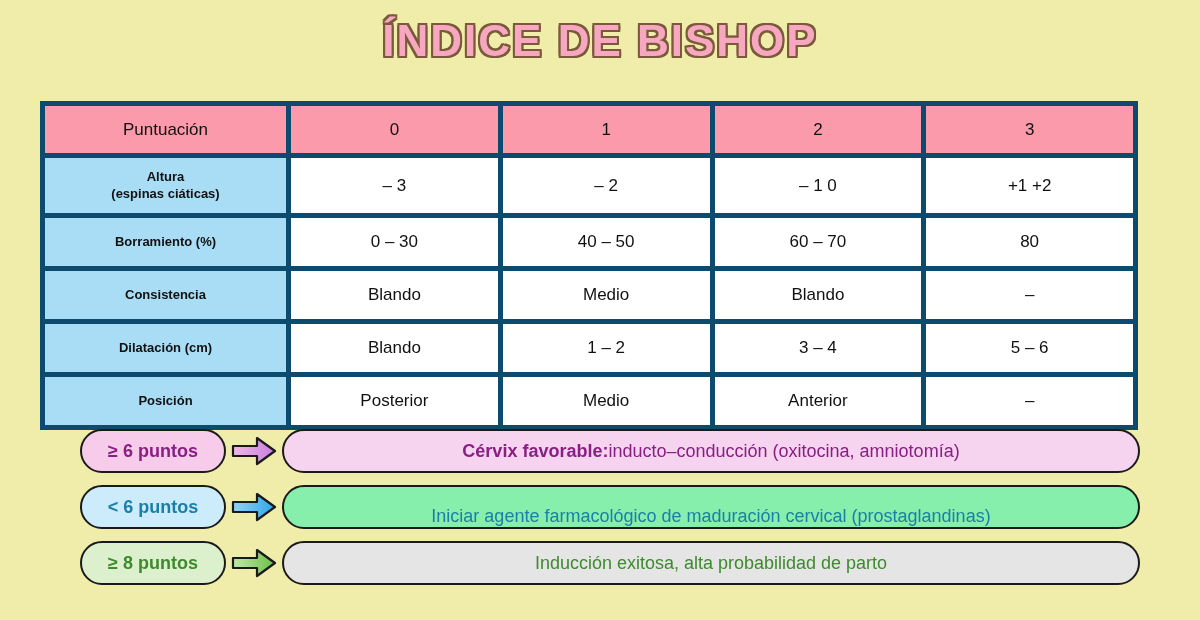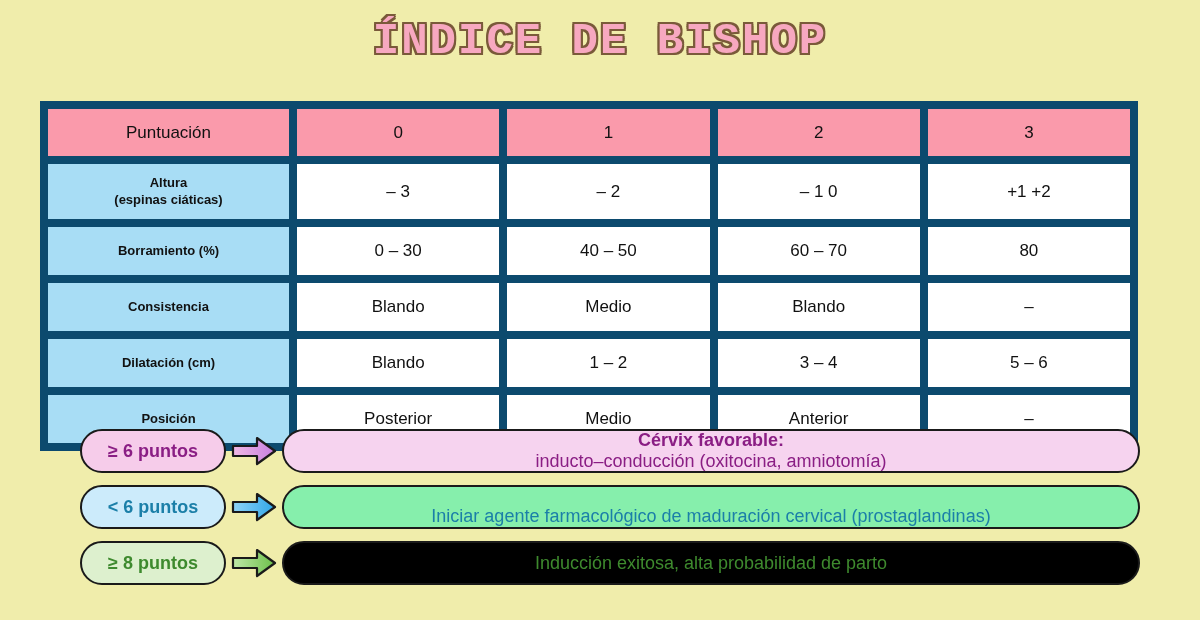--- a/index.html
+++ b/index.html
@@ -18,21 +18,21 @@
   
   #title-wrap {
     position: absolute;
     left: 0;
     top: 16px;
     width: 1200px;
     text-align: center;
   }
   #page-title {
     display: inline-block;
-    font-family: Liberation Mono, monospace;
+    font-family: Liberation Sans, sans-serif;
     font-size: 44px;
     font-weight: bold;
     letter-spacing: 2px;
     color: #F7A8C0;
     -webkit-text-stroke: 3px #7A5A3A;
     paint-order: stroke fill;
     text-shadow:
        2px 0 0 #7A5A3A, -2px 0 0 #7A5A3A,
        0 2px 0 #7A5A3A, 0 -2px 0 #7A5A3A,
        2px 2px 0 #7A5A3A, -2px -2px 0 #7A5A3A,
@@ -42,21 +42,21 @@
   
   #bishop-table {
     position: absolute;
     left: 40px;
     top: 101px;
     width: 1098px;
     border-collapse: collapse;
     table-layout: fixed;
   }
   #bishop-table td, #bishop-table th {
-    border: 8px solid #0c4a6e;
+    border: 5px solid #0c4a6e;
     text-align: center;
     vertical-align: middle;
     font-family: "Liberation Sans", sans-serif;
     color: #111111;
     padding: 0;
   }
   #bishop-table th {
     font-weight: normal;
     font-size: 17px;
     background: #FA9AAB;
@@ -120,25 +120,25 @@
     display: flex;
     align-items: center;
     justify-content: center;
     font-size: 18px;
     flex: 1 1 auto;
   }
   .panel .strong { font-weight: bold; }
 
   
   .theme-pink .pill   { background: #F6CCEA; color: #8A1E84; }
-  .theme-pink .panel  { background: #F6D3EF; color: #8A1E84; flex-direction: column; }
+  .theme-pink .panel  { background: #F6D3EF; color: #8A1E84; }
   .theme-blue .pill   { background: #CCEBFB; color: #1B7FA8; }
   .theme-blue .panel  { background: #86efac; color: #1B7FA8; align-items: flex-end; }
   .theme-green .pill  { background: #DDF0CE; color: #3E8A2E; }
-  .theme-green .panel { background: #000000; color: #3E8A2E; justify-content: center; }
+  .theme-green .panel { background: #e5e5e5; color: #3E8A2E; justify-content: center; }
 </style>
 </head>
 <body>
 
 <div id="title-wrap">
   <span id="page-title">ÍNDICE DE BISHOP</span>
 </div>
 
 <table id="bishop-table">
   <thead>

